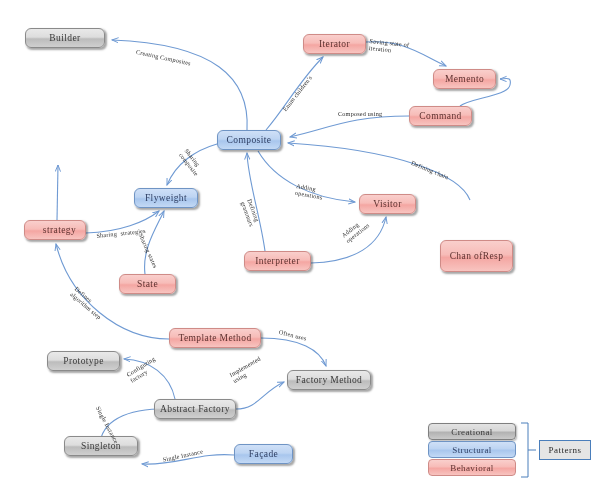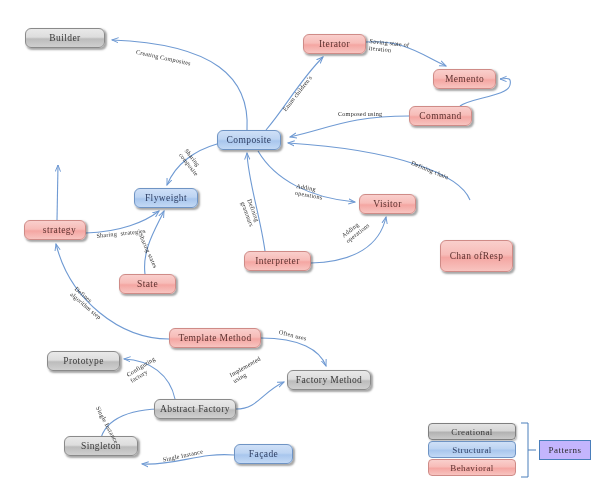--- a/index.html
+++ b/index.html
@@ -84,21 +84,21 @@
     border: 1px solid #cf8b87;
     color: #5e3230;
   }
   #patterns-box {
     position: absolute;
     box-sizing: border-box;
     display: flex;
     align-items: center;
     justify-content: center;
     font-size: 9px;
-    background: #c4b5fd;
+    background: #e5e5e5;
     border: 1px solid #4a7ebb;
     color: #2b2b2b;
     letter-spacing: 0.5px;
   }
 </style>
 </head>
 <body>
 
 <div id="canvas">
 

